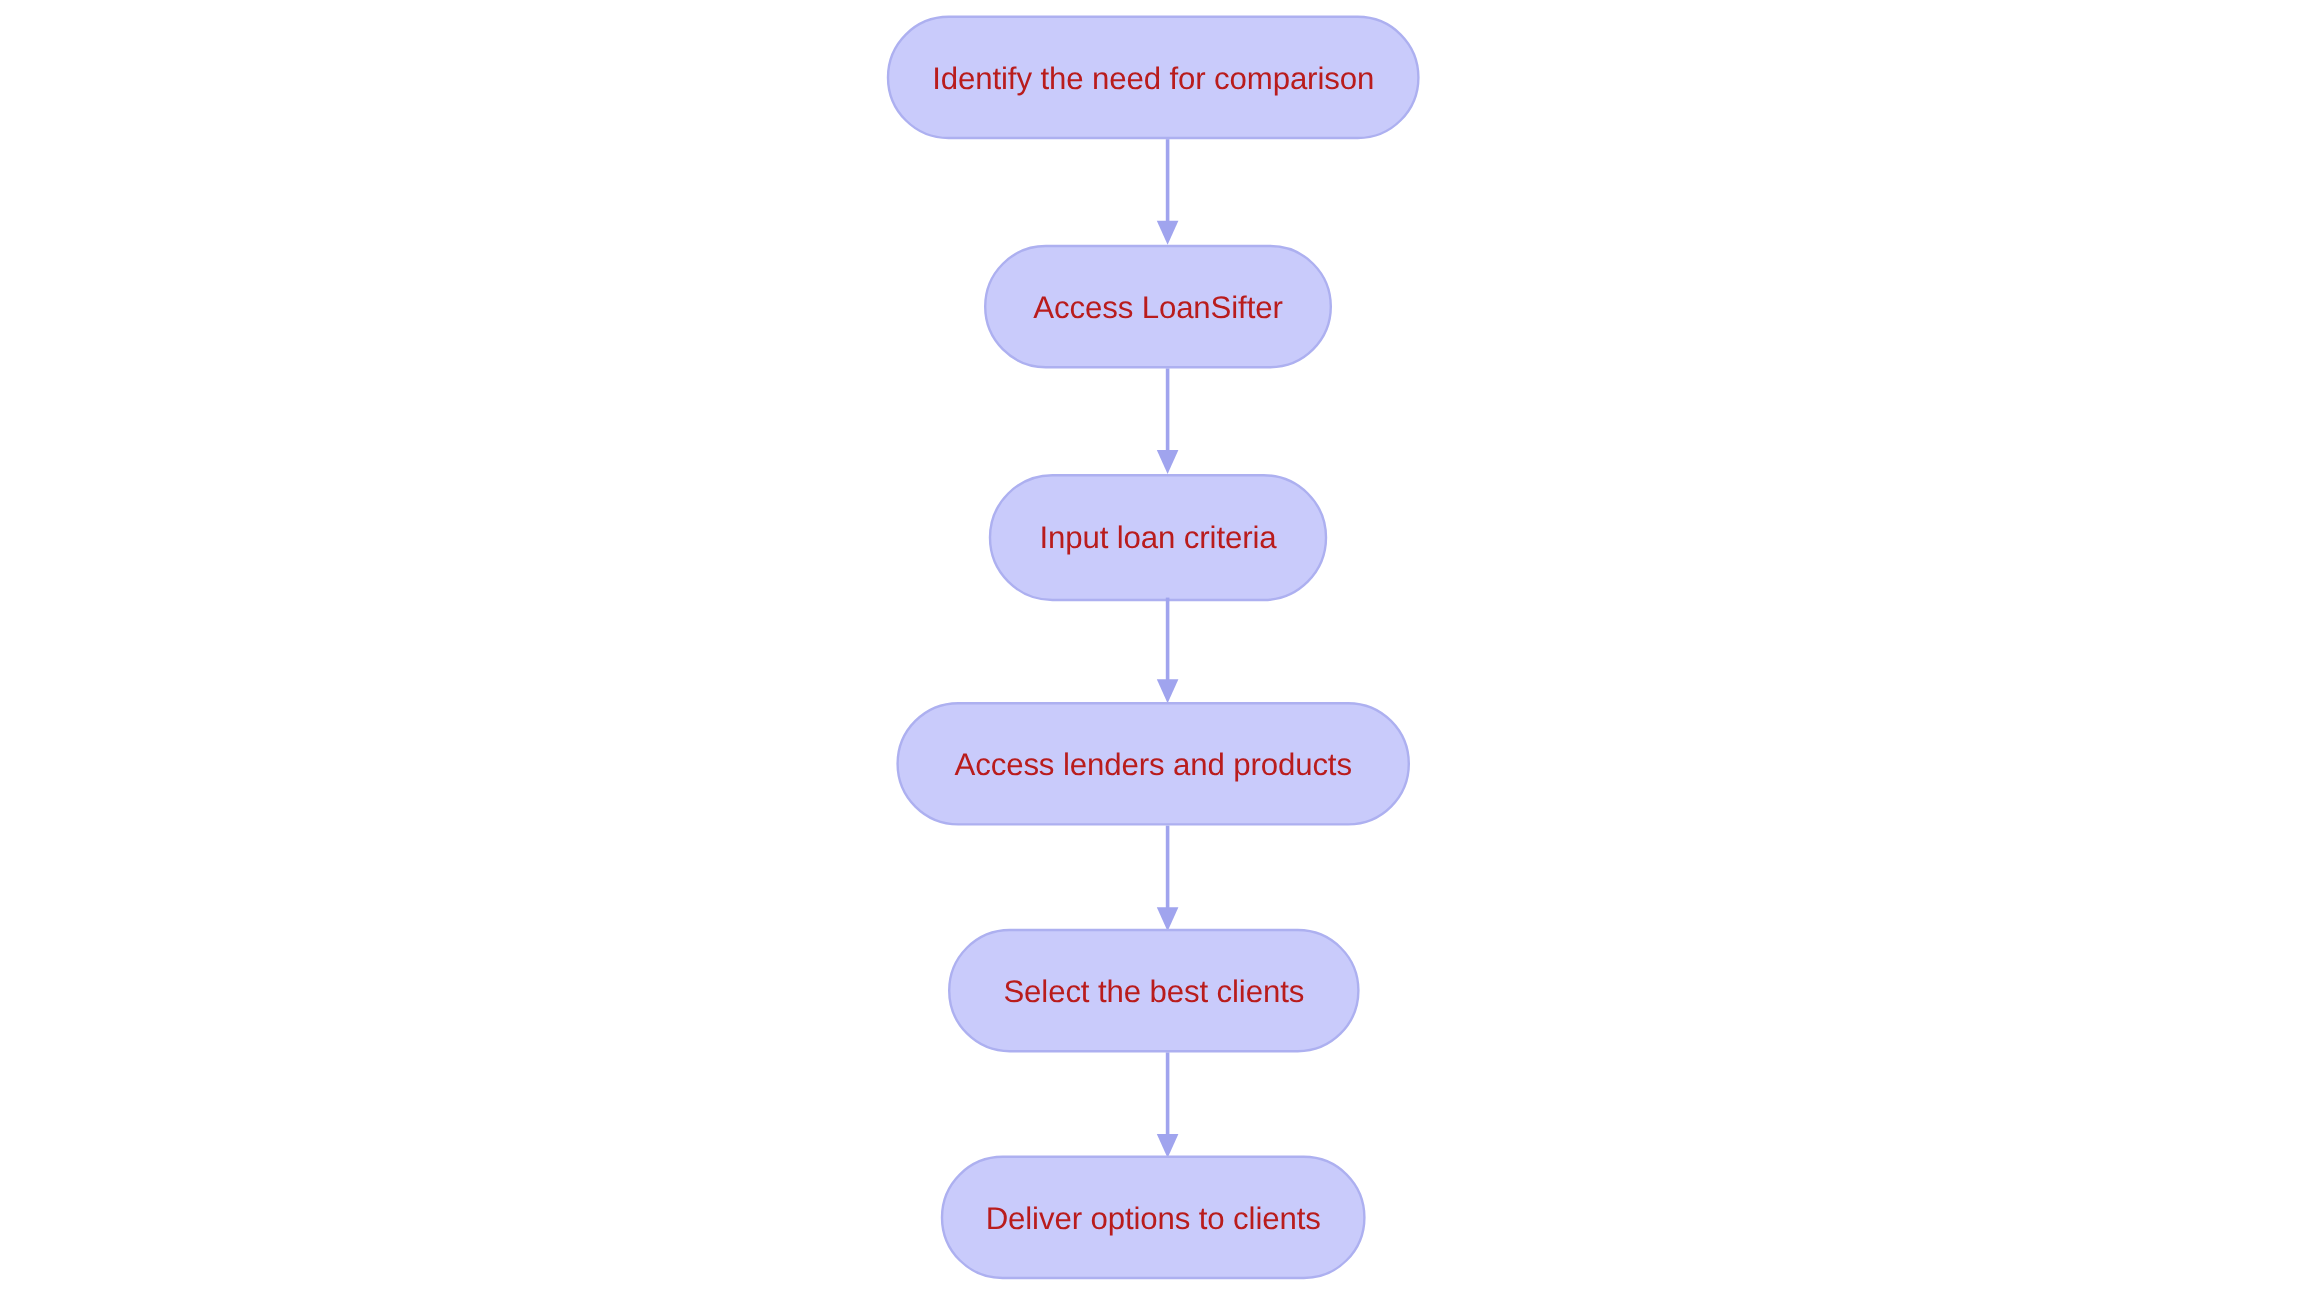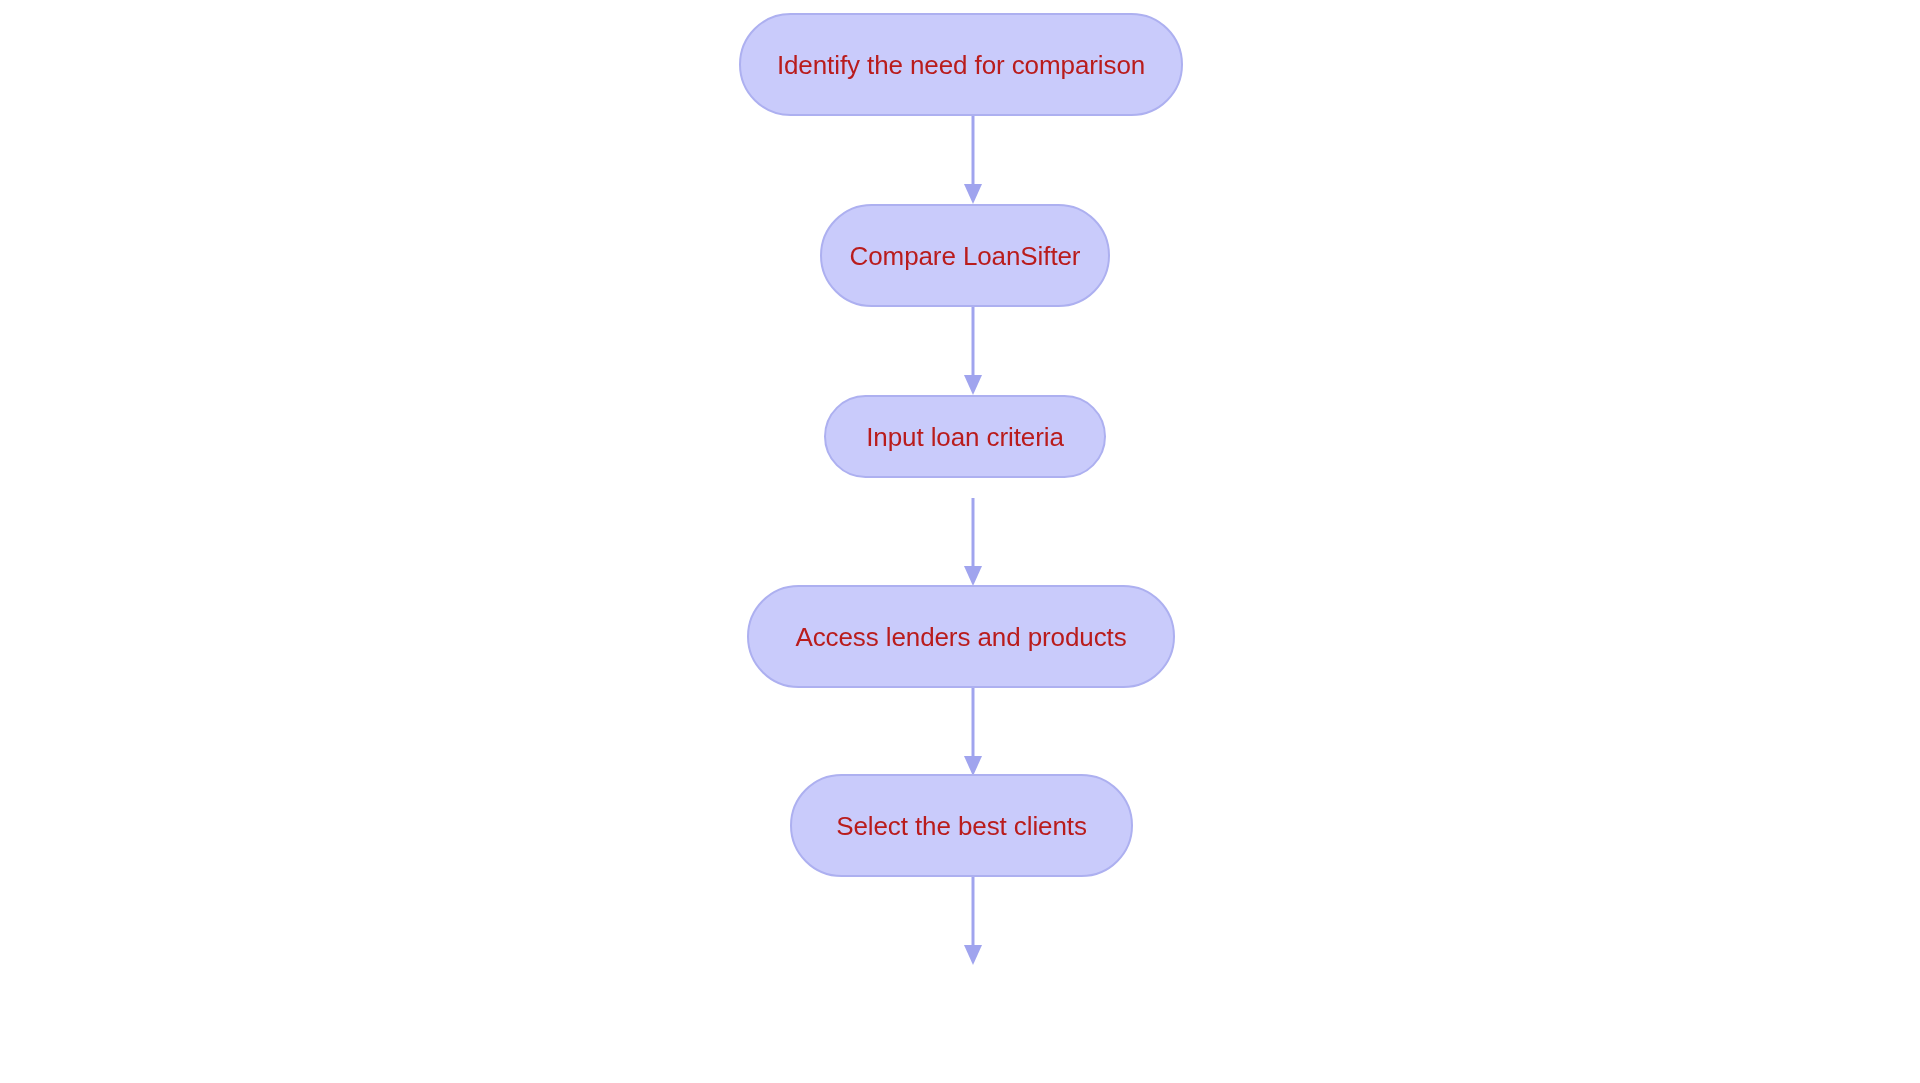--- a/index.html
+++ b/index.html
@@ -57,31 +57,31 @@
   </div>
 
   <div class="connector" style="left:961px; top:116px;">
     <svg class="conn-svg" width="24" height="90" viewBox="0 0 24 90">
       <line x1="12" y1="0" x2="12" y2="74" stroke="#a0a4ee" stroke-width="3"></line>
       <polygon points="12,88 3,68 21,68" fill="#a0a4ee"></polygon>
     </svg>
   </div>
 
   <div class="node" id="node-2" style="left:820px; top:204px; width:290px; height:103px;">
-    <span class="node-label">Compare LoanSifter</span>
+    <span class="node-label">Access LoanSifter</span>
   </div>
 
   <div class="connector" style="left:961px; top:307px;">
     <svg class="conn-svg" width="24" height="90" viewBox="0 0 24 90">
       <line x1="12" y1="0" x2="12" y2="74" stroke="#a0a4ee" stroke-width="3"></line>
       <polygon points="12,88 3,68 21,68" fill="#a0a4ee"></polygon>
     </svg>
   </div>
 
-  <div class="node" id="node-3" style="left:824px; top:395px; width:282px; height:83px;text-align:center;">
+  <div class="node" id="node-3" style="left:824px; top:395px; width:282px; height:106px;text-align:center;">
     <span class="node-label">Input loan criteria</span>
   </div>
 
   <div class="connector" style="left:961px; top:498px;">
     <svg class="conn-svg" width="24" height="90" viewBox="0 0 24 90">
       <line x1="12" y1="0" x2="12" y2="74" stroke="#a0a4ee" stroke-width="3"></line>
       <polygon points="12,88 3,68 21,68" fill="#a0a4ee"></polygon>
     </svg>
   </div>
 
@@ -100,14 +100,17 @@
     <span class="node-label">Select the best clients</span>
   </div>
 
   <div class="connector" style="left:961px; top:877px;">
     <svg class="conn-svg" width="24" height="90" viewBox="0 0 24 90">
       <line x1="12" y1="0" x2="12" y2="74" stroke="#a0a4ee" stroke-width="3"></line>
       <polygon points="12,88 3,68 21,68" fill="#a0a4ee"></polygon>
     </svg>
   </div>
 
+  <div class="node" id="node-6" style="left:784px; top:963px; width:354px; height:103px;">
+    <span class="node-label">Deliver options to clients</span>
+  </div>
 
 </div>
 
 </body></html>

